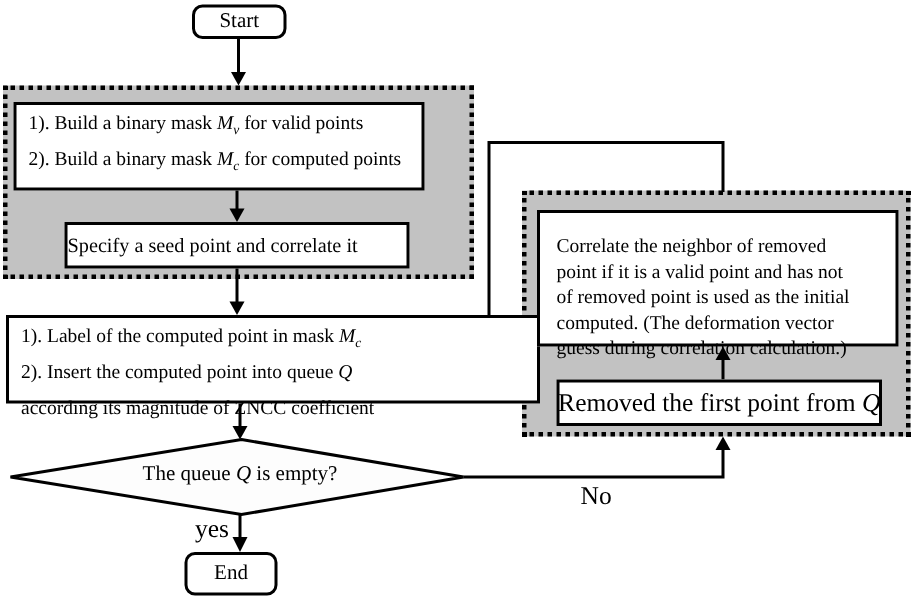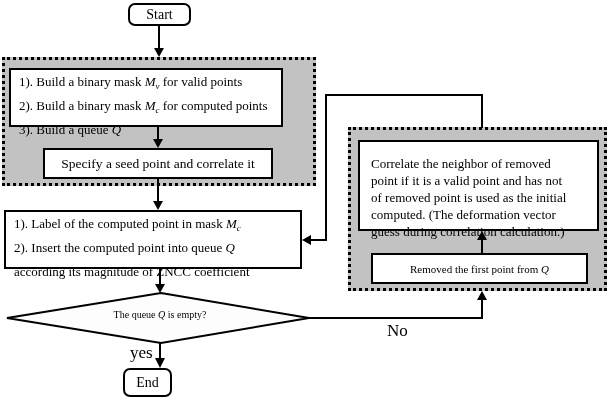--- a/index.html
+++ b/index.html
@@ -37,33 +37,33 @@
   }
   .terminal {
     display: flex;
     align-items: center;
     justify-content: center;
     border-radius: 7px;
     border-width: 2.5px;
     font-size: 14px;
   }
   .start-box { left: 128px; top: 3px;   width: 63px; height: 23px; }
-  .end-box   { left: 123px; top: 368px; width: 49px; height: 29px; }
+  .end-box   { left: 123px; top: 368px; width: 62px; height: 29px; }
 
   .box-masks { left: 9px;  top: 68px;  width: 274px; height: 59px; padding: 2px 0 16px 8px;  font-size: 13px; line-height: 19px; white-space: nowrap; }
-  .box-seed  { left: 43px; top: 148px; width: 230px; height: 31px; display: flex; align-items: center; justify-content: center; font-size: 13.5px; white-space: nowrap; }
-  .box-label { left: 4px;  top: 210px; width: 298px; height: 59px; padding: 2px 0 0 8px;  font-size: 13px; line-height: 19px; white-space: nowrap; }
+  .box-seed  { left: 43px; top: 148px; width: 230px; height: 31px; display: flex; align-items: center; justify-content: flex-start; font-size: 13.5px; white-space: nowrap; }
+  .box-label { left: 4px;  top: 210px; width: 356px; height: 59px; padding: 2px 0 0 8px;  font-size: 13px; line-height: 19px; white-space: nowrap; }
   .box-corr  { left: 358px; top: 140px; width: 241px; height: 91px; padding: 13px 0 0 11px; font-size: 13px; line-height: 17px; white-space: nowrap; }
-  .box-removed { left: 371px; top: 253px; width: 217px; height: 31px; display: flex; align-items: center; justify-content: center; font-size: 11px; white-space: nowrap; }
+  .box-removed { left: 371px; top: 253px; width: 217px; height: 31px; display: flex; align-items: center; justify-content: center; font-size: 17px; white-space: nowrap; }
 
   .diamond-label {
     position: absolute;
     left: 60px; top: 309px; width: 200px;
     text-align: center;
-    font-size: 10px;
+    font-size: 14px;
     z-index: 7;
     white-space: nowrap;
   }
   .edge-label {
     position: absolute;
     font-size: 17px;
     z-index: 7;
     white-space: nowrap;
   }
   .lbl-yes { left: 130px; top: 343px; }
@@ -109,21 +109,20 @@
     <polygon points="311,235 311,245 302,240" fill="#000"></polygon>
   </svg>
 
   <div class="node terminal start-box">
     <span>Start</span>
   </div>
 
   <div class="node box-masks">
     <div><span>1). Build a binary mask </span><span class="mvar">M</span><sub class="msub">v</sub><span> for valid points</span></div>
     <div><span>2). Build a binary mask </span><span class="mvar">M</span><sub class="msub">c</sub><span> for computed points</span></div>
-    <div><span>3). Build a queue </span><span class="mvar">Q</span><sub class="msub"></sub><span></span></div>
   </div>
 
   <div class="node box-seed">
     <span>Specify a seed point and correlate it</span>
   </div>
 
   <div class="node box-label">
     <div><span>1). Label of the computed point in mask </span><span class="mvar">M</span><sub class="msub">c</sub><span></span></div>
     <div><span>2). Insert the computed point into queue </span><span class="mvar">Q</span><sub class="msub"></sub><span></span></div>
     <div><span>according its magnitude of ZNCC coefficient</span></div>

